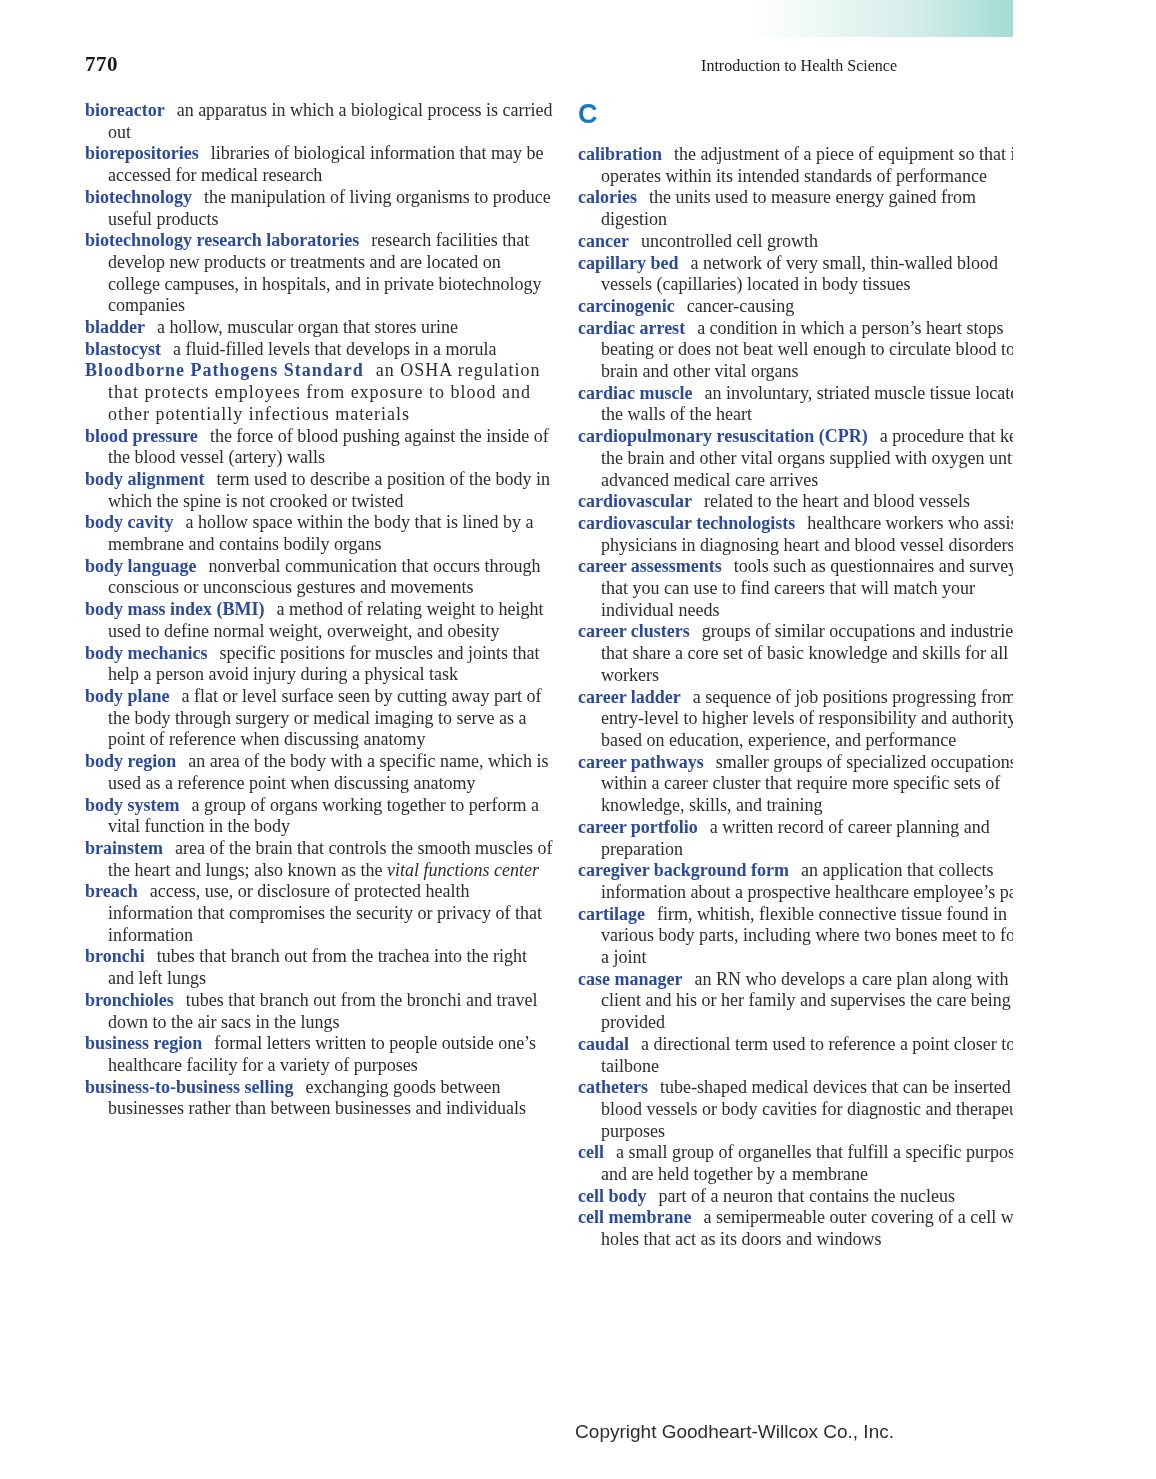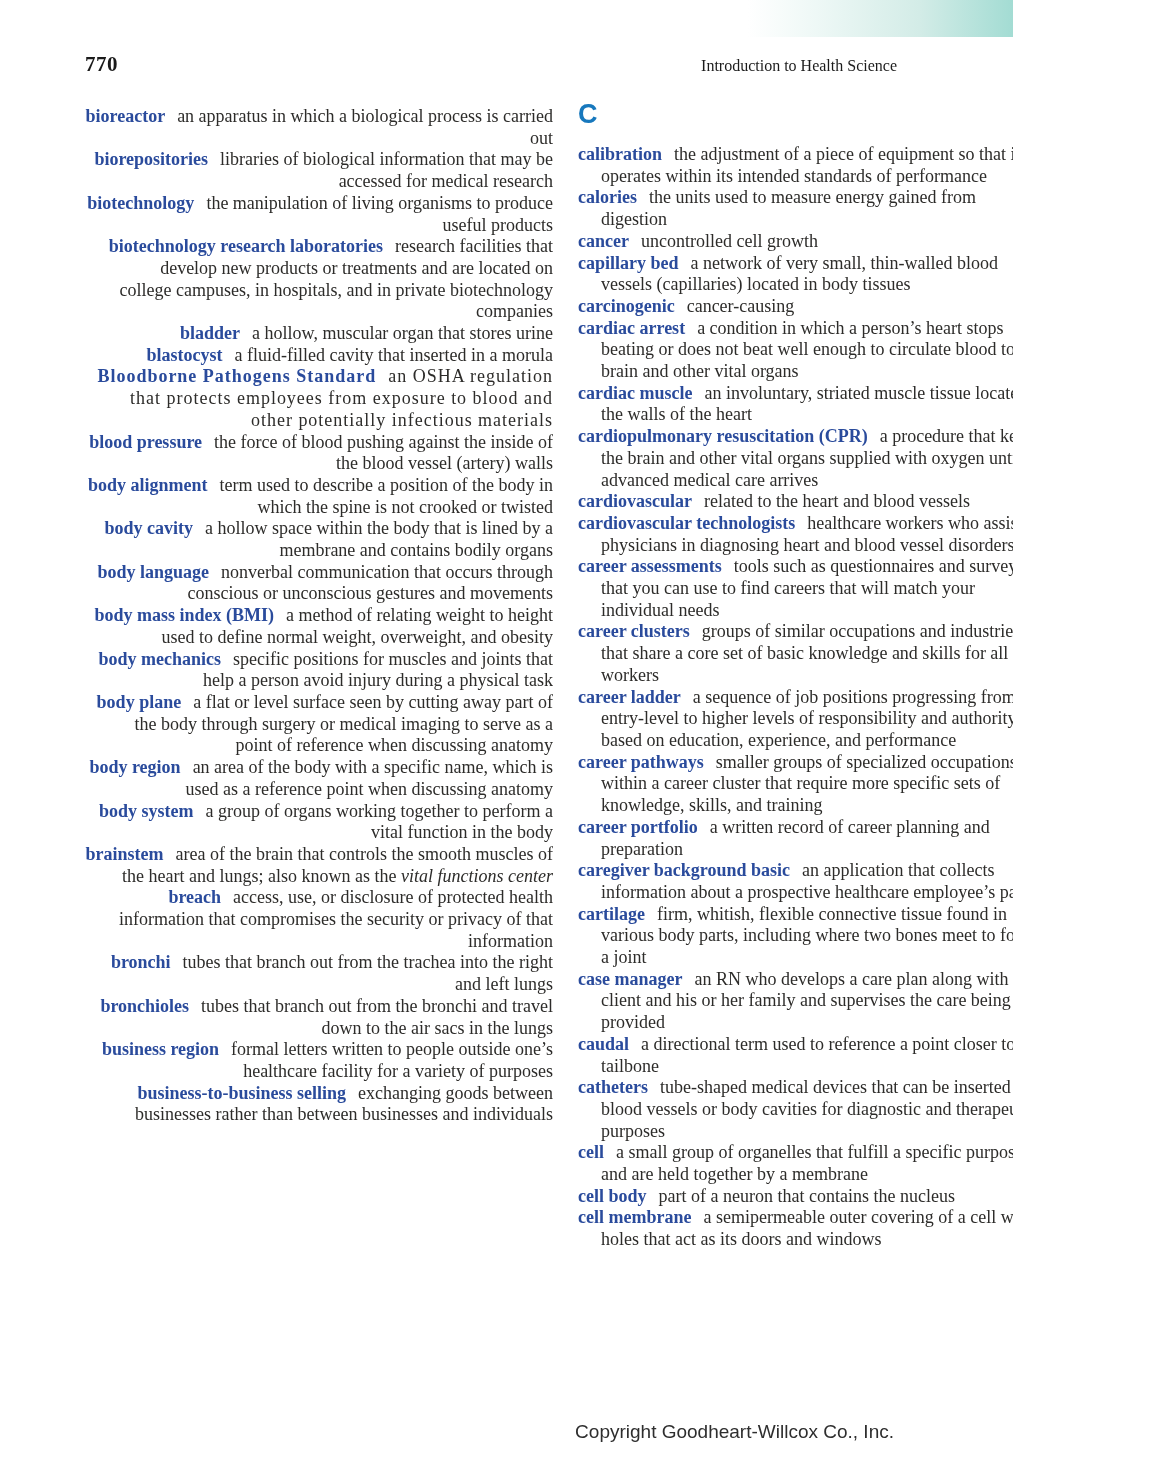--- a/index.html
+++ b/index.html
@@ -16,21 +16,21 @@
     font-size:21px; font-weight:bold; color:#1a1a1a; letter-spacing:0.5px;
   }
   .running-title {
     position:absolute; right:116px; top:57px;
     font-size:16px; color:#1c1c1c;
   }
   .col {
     position:absolute; width:468px;
     font-size:18px; line-height:21.7px; color:#2d2c2a;
   }
-  .col-left  { left:85px;  top:106px;text-align:right; }
+  .col-left  { left:85px;  top:100px; }
   .col-right { left:578px; top:100px; }
   .section-letter {
     font-family:"Liberation Sans", sans-serif; font-weight:bold;
     font-size:27px; line-height:28px; color:#1778bd;
     margin:0 0 16px 0;
   }
   .entry { margin:0; padding-left:23px; text-indent:-23px; }
   .term  { font-weight:bold; color:#2a4b9c; margin-right:12px; }
   .entry.spaced { letter-spacing:0.055em; }
   .def-italic { font-style:italic; }
@@ -49,21 +49,21 @@
   <div class="page-number">770</div>
 
   <div class="running-title">Introduction to Health Science</div>
 
   <div class="col col-left" id="col-left">
       <p class="entry"><span class="term">bioreactor</span><span class="def">an apparatus in which a biological process is carried out</span></p>
       <p class="entry"><span class="term">biorepositories</span><span class="def">libraries of biological information that may be accessed for medical research</span></p>
       <p class="entry"><span class="term">biotechnology</span><span class="def">the manipulation of living organisms to produce useful products</span></p>
       <p class="entry"><span class="term">biotechnology research laboratories</span><span class="def">research facilities that develop new products or treatments and are located on college campuses, in hospitals, and in private biotechnology companies</span></p>
       <p class="entry"><span class="term">bladder</span><span class="def">a hollow, muscular organ that stores urine</span></p>
-      <p class="entry"><span class="term">blastocyst</span><span class="def">a fluid-filled cavity that inserted in a morula</span></p>
+      <p class="entry"><span class="term">blastocyst</span><span class="def">a fluid-filled levels that develops in a morula</span></p>
       <p class="entry spaced"><span class="term">Bloodborne Pathogens Standard</span><span class="def">an OSHA regulation that protects employees from exposure to blood and other potentially infectious materials</span></p>
       <p class="entry"><span class="term">blood pressure</span><span class="def">the force of blood pushing against the inside of the blood vessel (artery) walls</span></p>
       <p class="entry"><span class="term">body alignment</span><span class="def">term used to describe a position of the body in which the spine is not crooked or twisted</span></p>
       <p class="entry"><span class="term">body cavity</span><span class="def">a hollow space within the body that is lined by a membrane and contains bodily organs</span></p>
       <p class="entry"><span class="term">body language</span><span class="def">nonverbal communication that occurs through conscious or unconscious gestures and movements</span></p>
       <p class="entry"><span class="term">body mass index (BMI)</span><span class="def">a method of relating weight to height used to define normal weight, overweight, and obesity</span></p>
       <p class="entry"><span class="term">body mechanics</span><span class="def">specific positions for muscles and joints that help a person avoid injury during a physical task</span></p>
       <p class="entry"><span class="term">body plane</span><span class="def">a flat or level surface seen by cutting away part of the body through surgery or medical imaging to serve as a point of reference when discussing anatomy</span></p>
       <p class="entry"><span class="term">body region</span><span class="def">an area of the body with a specific name, which is used as a reference point when discussing anatomy</span></p>
       <p class="entry"><span class="term">body system</span><span class="def">a group of organs working together to perform a vital function in the body</span></p>
@@ -86,21 +86,21 @@
         <p class="entry"><span class="term">cardiac arrest</span><span class="def">a condition in which a person’s heart stops beating or does not beat well enough to circulate blood to the brain and other vital organs</span></p>
         <p class="entry"><span class="term">cardiac muscle</span><span class="def">an involuntary, striated muscle tissue located in the walls of the heart</span></p>
         <p class="entry"><span class="term">cardiopulmonary resuscitation (CPR)</span><span class="def">a procedure that keeps the brain and other vital organs supplied with oxygen until advanced medical care arrives</span></p>
         <p class="entry"><span class="term">cardiovascular</span><span class="def">related to the heart and blood vessels</span></p>
         <p class="entry"><span class="term">cardiovascular technologists</span><span class="def">healthcare workers who assist physicians in diagnosing heart and blood vessel disorders</span></p>
         <p class="entry"><span class="term">career assessments</span><span class="def">tools such as questionnaires and surveys that you can use to find careers that will match your individual needs</span></p>
         <p class="entry"><span class="term">career clusters</span><span class="def">groups of similar occupations and industries that share a core set of basic knowledge and skills for all workers</span></p>
         <p class="entry"><span class="term">career ladder</span><span class="def">a sequence of job positions progressing from entry-level to higher levels of responsibility and authority based on education, experience, and performance</span></p>
         <p class="entry"><span class="term">career pathways</span><span class="def">smaller groups of specialized occupations within a career cluster that require more specific sets of knowledge, skills, and training</span></p>
         <p class="entry"><span class="term">career portfolio</span><span class="def">a written record of career planning and preparation</span></p>
-        <p class="entry"><span class="term">caregiver background basic</span><span class="def">an application that collects information about a prospective healthcare employee’s past</span></p>
+        <p class="entry"><span class="term">caregiver background form</span><span class="def">an application that collects information about a prospective healthcare employee’s past</span></p>
         <p class="entry"><span class="term">cartilage</span><span class="def">firm, whitish, flexible connective tissue found in various body parts, including where two bones meet to form a joint</span></p>
         <p class="entry"><span class="term">case manager</span><span class="def">an RN who develops a care plan along with the client and his or her family and supervises the care being provided</span></p>
         <p class="entry"><span class="term">caudal</span><span class="def">a directional term used to reference a point closer to the tailbone</span></p>
         <p class="entry"><span class="term">catheters</span><span class="def">tube-shaped medical devices that can be inserted into blood vessels or body cavities for diagnostic and therapeutic purposes</span></p>
         <p class="entry"><span class="term">cell</span><span class="def">a small group of organelles that fulfill a specific purpose and are held together by a membrane</span></p>
         <p class="entry"><span class="term">cell body</span><span class="def">part of a neuron that contains the nucleus</span></p>
         <p class="entry"><span class="term">cell membrane</span><span class="def">a semipermeable outer covering of a cell with holes that act as its doors and windows</span></p>
       </div>
   </div>
 

